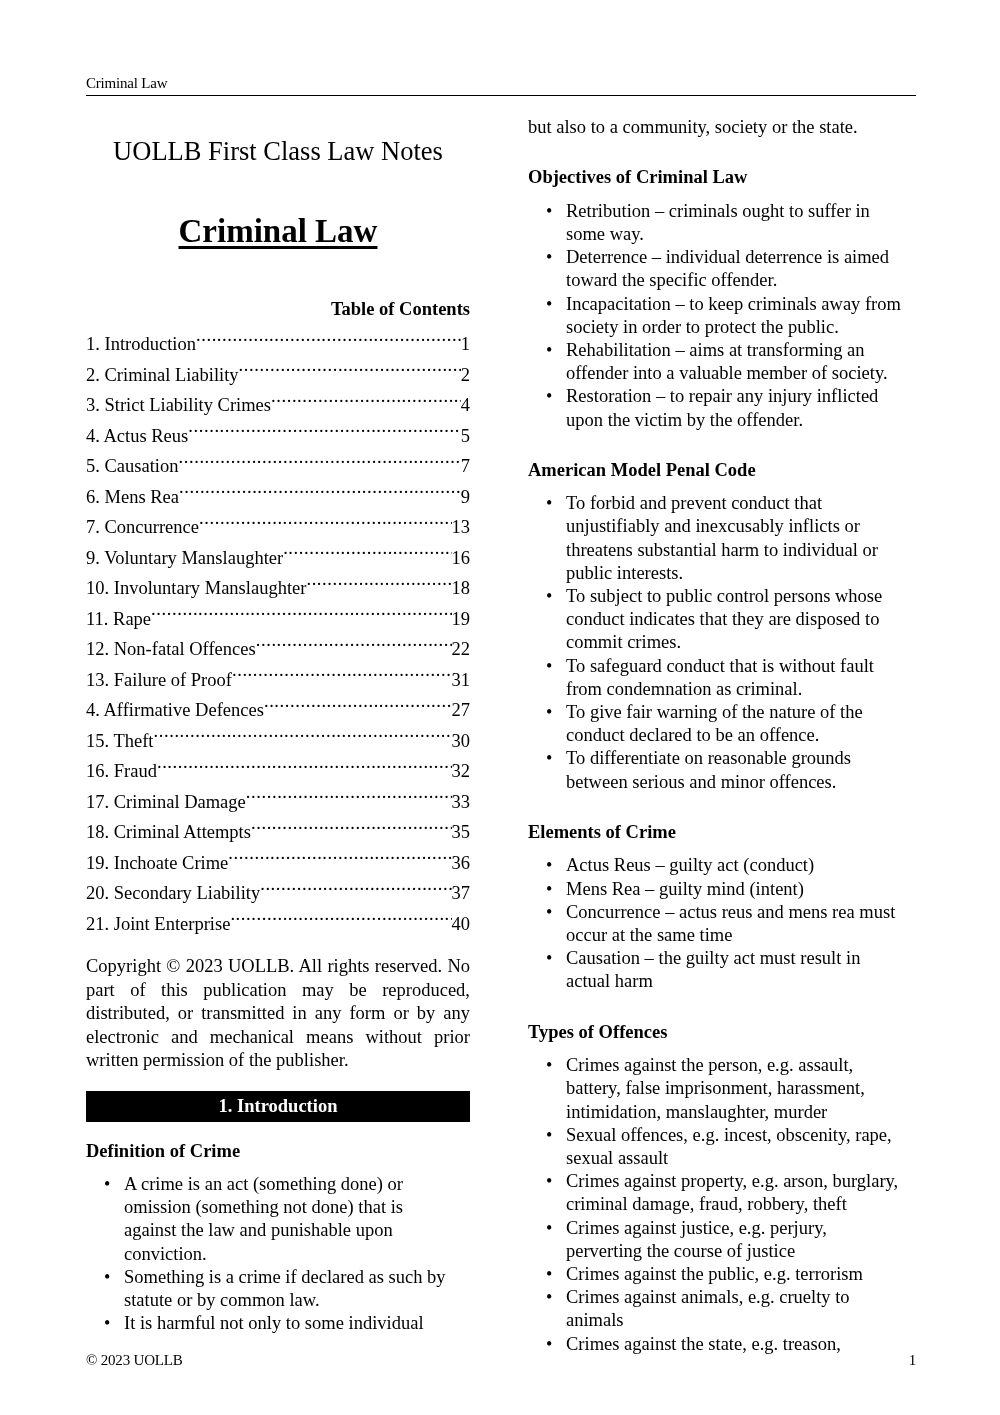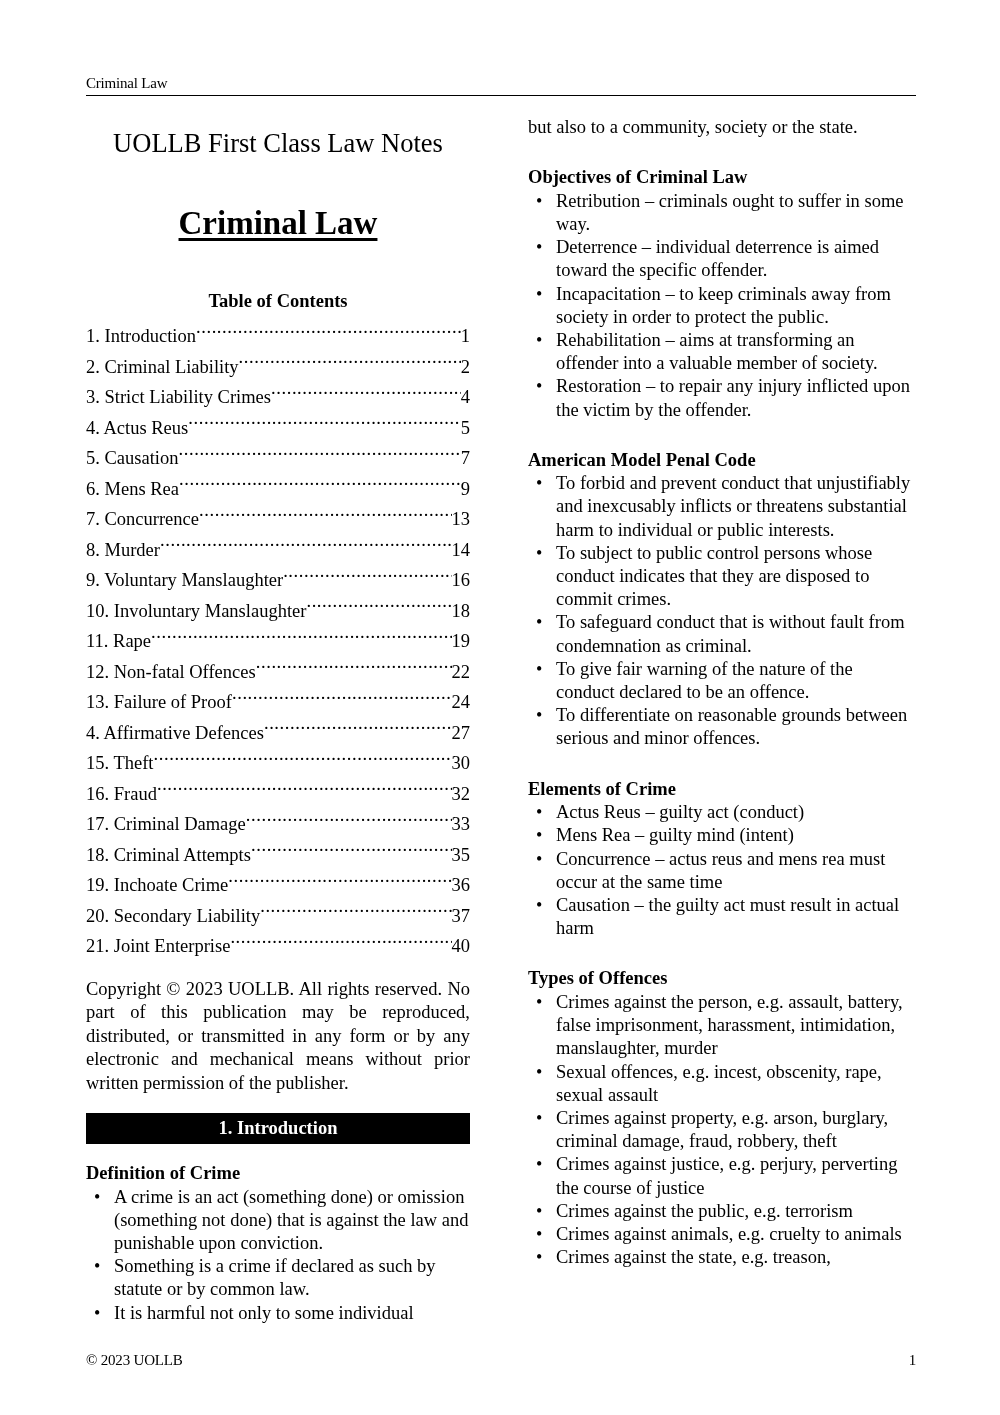--- a/index.html
+++ b/index.html
@@ -56,37 +56,37 @@
     width: 384px;
   }
   .col-left  { left: 0px; }
   .col-right { left: 442px; }
 
   
   .doc-title {
     text-align: center;
     font-size: 26.5px;
     line-height: 32px;
-    margin-top: 11px;
+    margin-top: 19px;
     white-space: nowrap;
   }
   .doc-subject {
     text-align: center;
     font-weight: bold;
     font-size: 33px;
     line-height: 40px;
     margin-top: 44px;
     text-decoration: underline;
     text-underline-offset: 4px;
     text-decoration-thickness: 2.5px;
   }
 
   
   .toc-title {
-    text-align: center;
+    text-align: right;
     font-weight: bold;
     font-size: 18.5px;
     line-height: 22px;
     margin-top: 47px;
   }
   .toc-list {
     margin-top: 9px;
   }
   .toc-row {
     display: flex;
@@ -140,21 +140,21 @@
   .subhead {
     font-weight: bold;
     font-size: 18.5px;
     line-height: 23.5px;
     margin-top: 27px;
   }
   .subhead.first { margin-top: 18px; }
 
   ul.bullets {
     list-style: none;
-    margin: 0;
+    margin: 10px;
     padding: 0;
     font-family: Liberation Serif, serif;
   }
   ul.bullets > li {
     position: relative;
     padding-left: 28px;
     font-size: 18.5px;
     line-height: 23.2px;
     margin: 0;
   }
@@ -228,25 +228,20 @@
             <span class="toc-label">6. Mens Rea</span>
             <span class="toc-dots"></span>
             <span class="toc-page">9</span>
           </div>
           <div class="toc-row">
             <span class="toc-label">7. Concurrence</span>
             <span class="toc-dots"></span>
             <span class="toc-page">13</span>
           </div>
           <div class="toc-row">
-            <span class="toc-label">8. Murder</span>
-            <span class="toc-dots"></span>
-            <span class="toc-page">14</span>
-          </div>
-          <div class="toc-row">
             <span class="toc-label">9. Voluntary Manslaughter</span>
             <span class="toc-dots"></span>
             <span class="toc-page">16</span>
           </div>
           <div class="toc-row">
             <span class="toc-label">10. Involuntary Manslaughter</span>
             <span class="toc-dots"></span>
             <span class="toc-page">18</span>
           </div>
           <div class="toc-row">
@@ -255,21 +250,21 @@
             <span class="toc-page">19</span>
           </div>
           <div class="toc-row">
             <span class="toc-label">12. Non-fatal Offences</span>
             <span class="toc-dots"></span>
             <span class="toc-page">22</span>
           </div>
           <div class="toc-row">
             <span class="toc-label">13. Failure of Proof</span>
             <span class="toc-dots"></span>
-            <span class="toc-page">24</span>
+            <span class="toc-page">31</span>
           </div>
           <div class="toc-row">
             <span class="toc-label">4. Affirmative Defences</span>
             <span class="toc-dots"></span>
             <span class="toc-page">27</span>
           </div>
           <div class="toc-row">
             <span class="toc-label">15. Theft</span>
             <span class="toc-dots"></span>
             <span class="toc-page">30</span>

